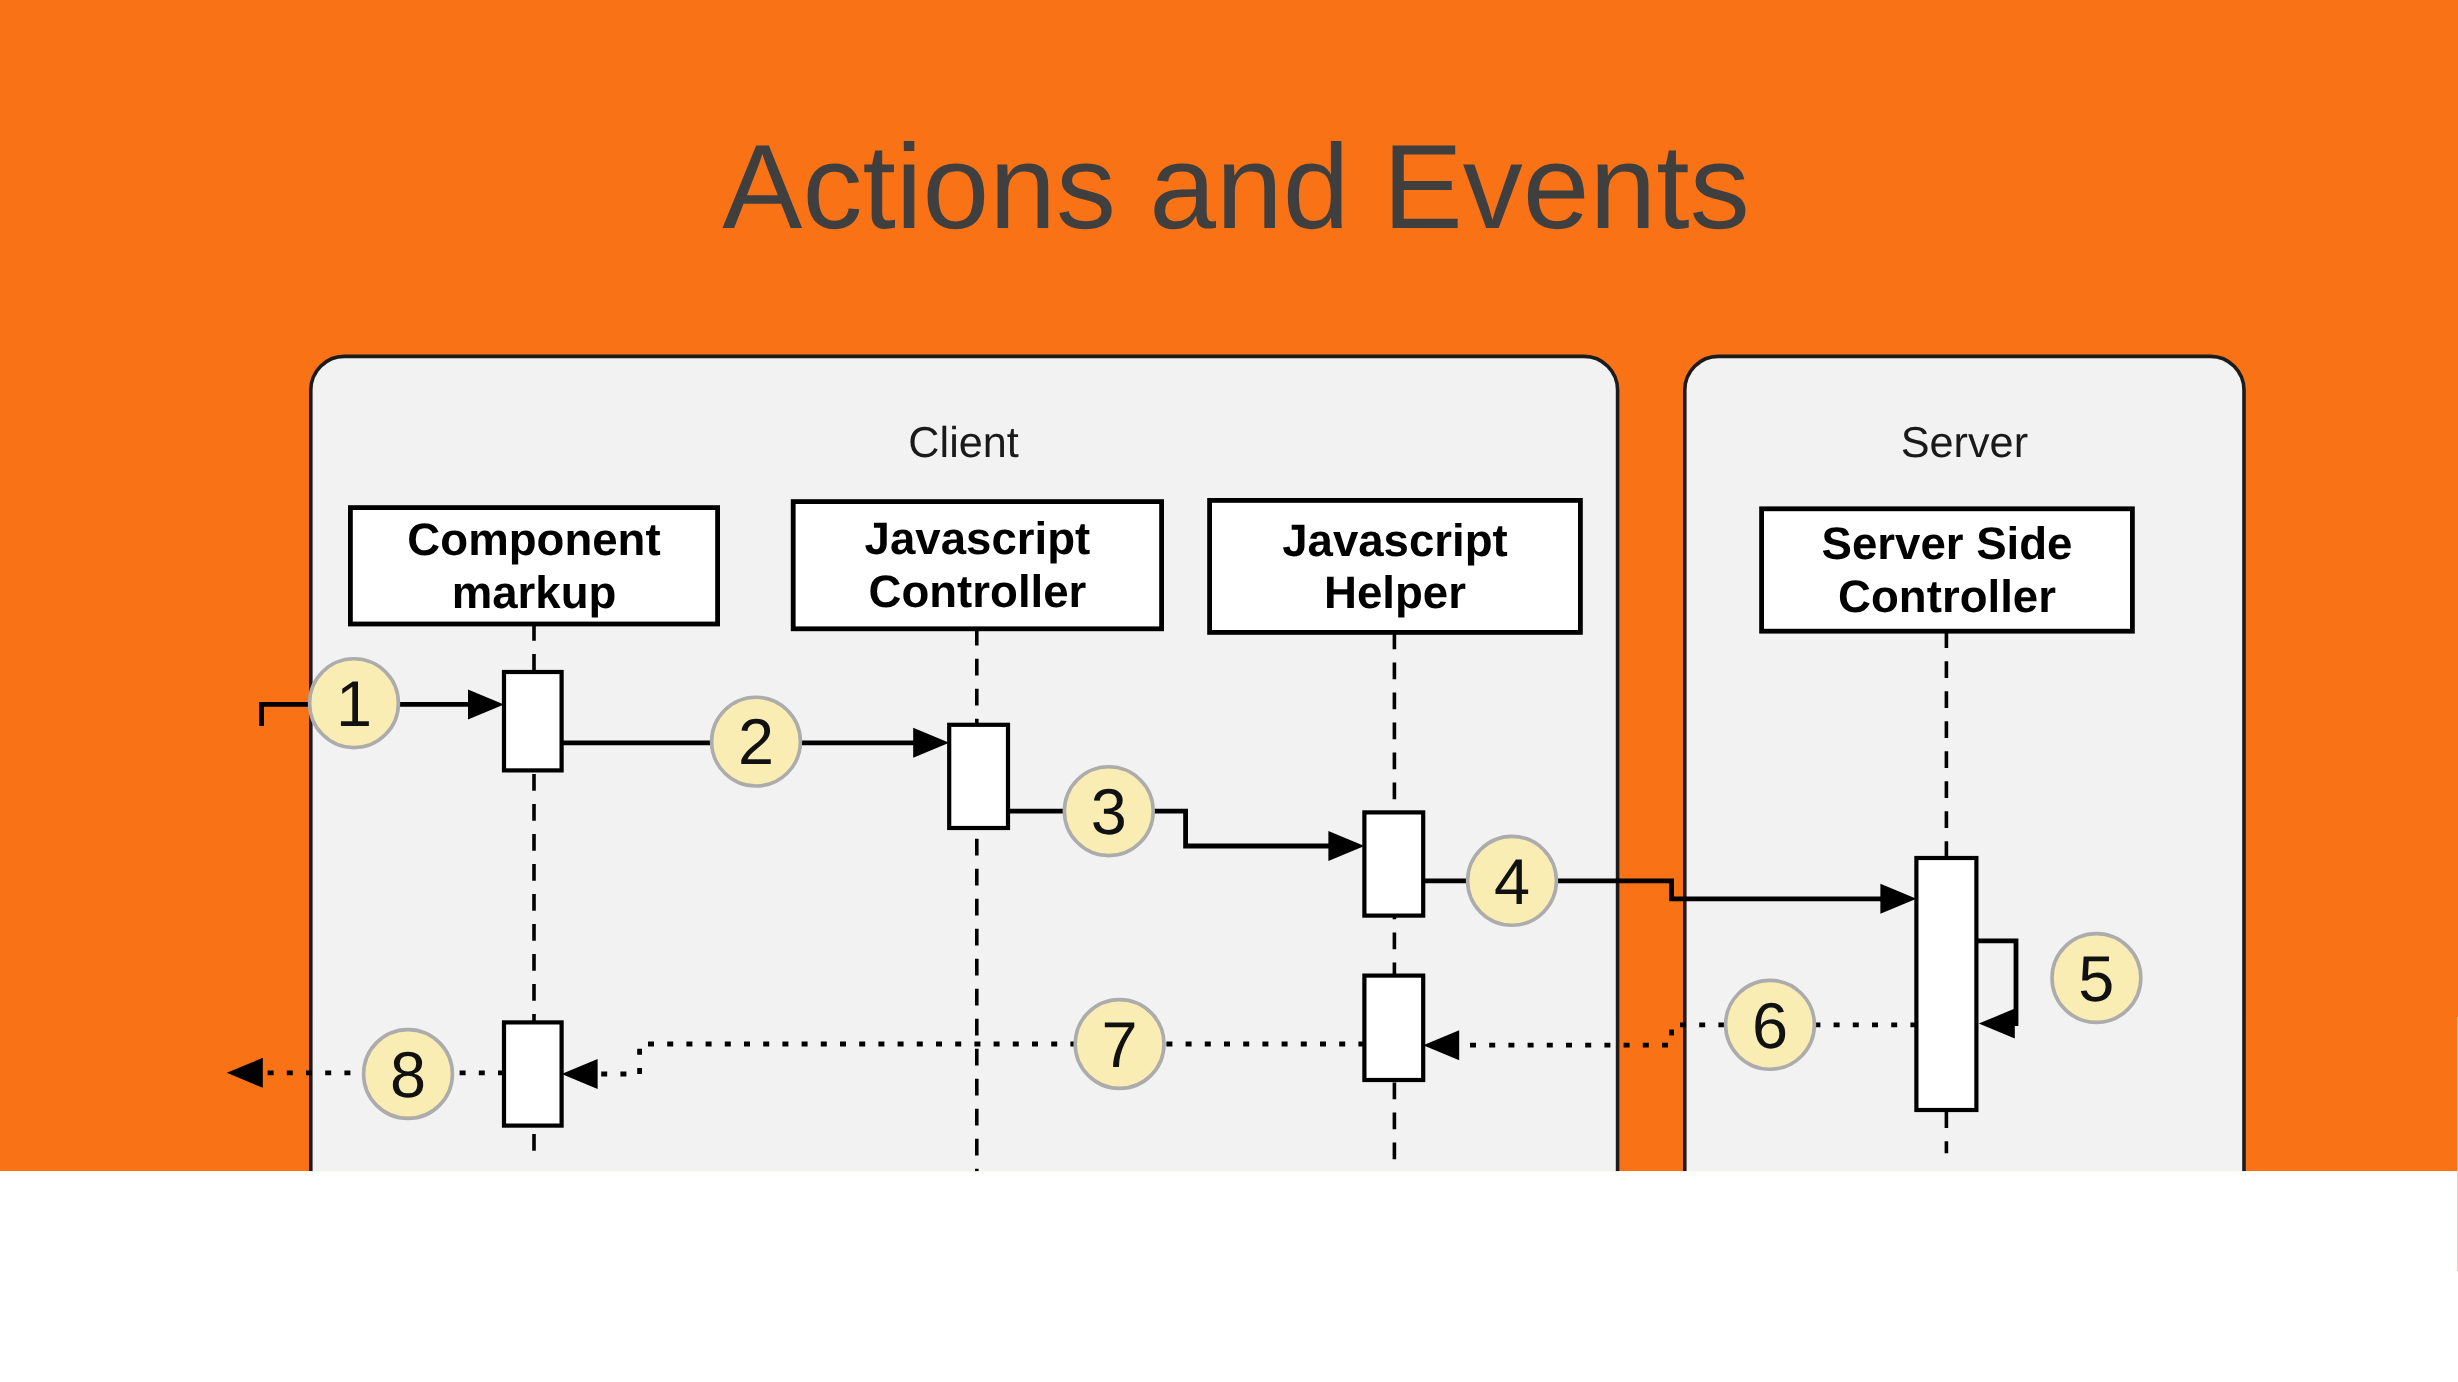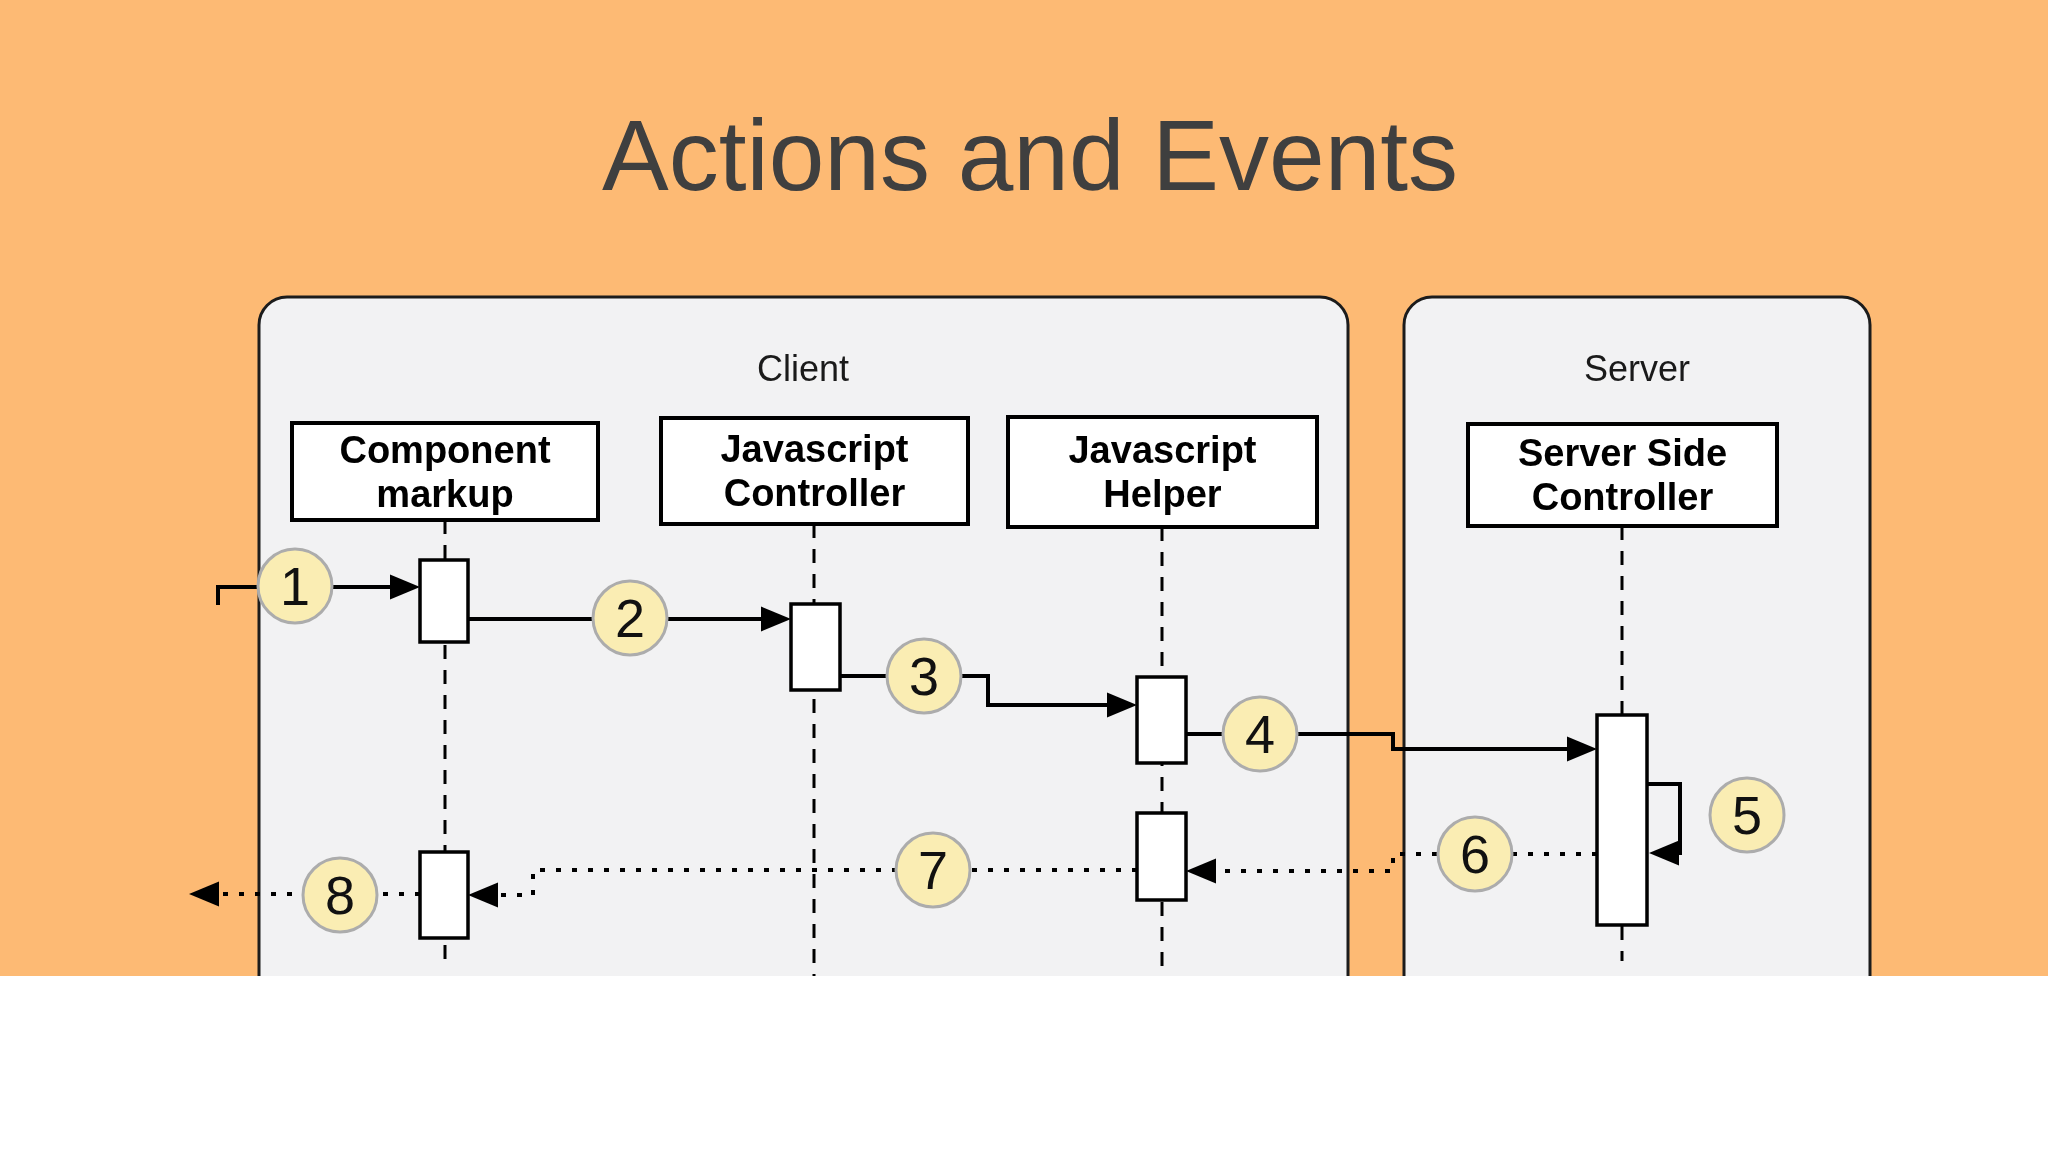--- a/index.html
+++ b/index.html
@@ -1,16 +1,16 @@
 <!DOCTYPE html>
 <html><head>
 <meta charset="utf-8">
 <style>
   html,body{margin:0;padding:0;background:#ffffff;}
-  .stage{position:relative;width:2048px;height:976px;background:#fdba74;overflow:hidden;
+  .stage{position:relative;width:2048px;height:976px;background:#f97316;overflow:hidden;
          font-family:"Liberation Sans", sans-serif;}
   svg{position:absolute;left:0;top:0;width:2048px;height:1152px;display:block;}
   .title-text{font-family:"Liberation Sans", sans-serif;font-size:100px;fill:#3f3f3f;}
   .container-rect{fill:#f2f2f3;stroke:#1c1c1c;stroke-width:3;}
   .container-label{font-size:36px;fill:#1a1a1a;}
   .participant-rect{fill:#ffffff;stroke:#000000;stroke-width:4;}
   .participant-label{font-size:38px;font-weight:bold;fill:#000000;}
   .lifeline{stroke:#000000;stroke-width:3;stroke-dasharray:14 11;fill:none;}
   .activation{fill:#ffffff;stroke:#000000;stroke-width:3.5;}
   .arrow-line{stroke:#000000;stroke-width:4;fill:none;}

